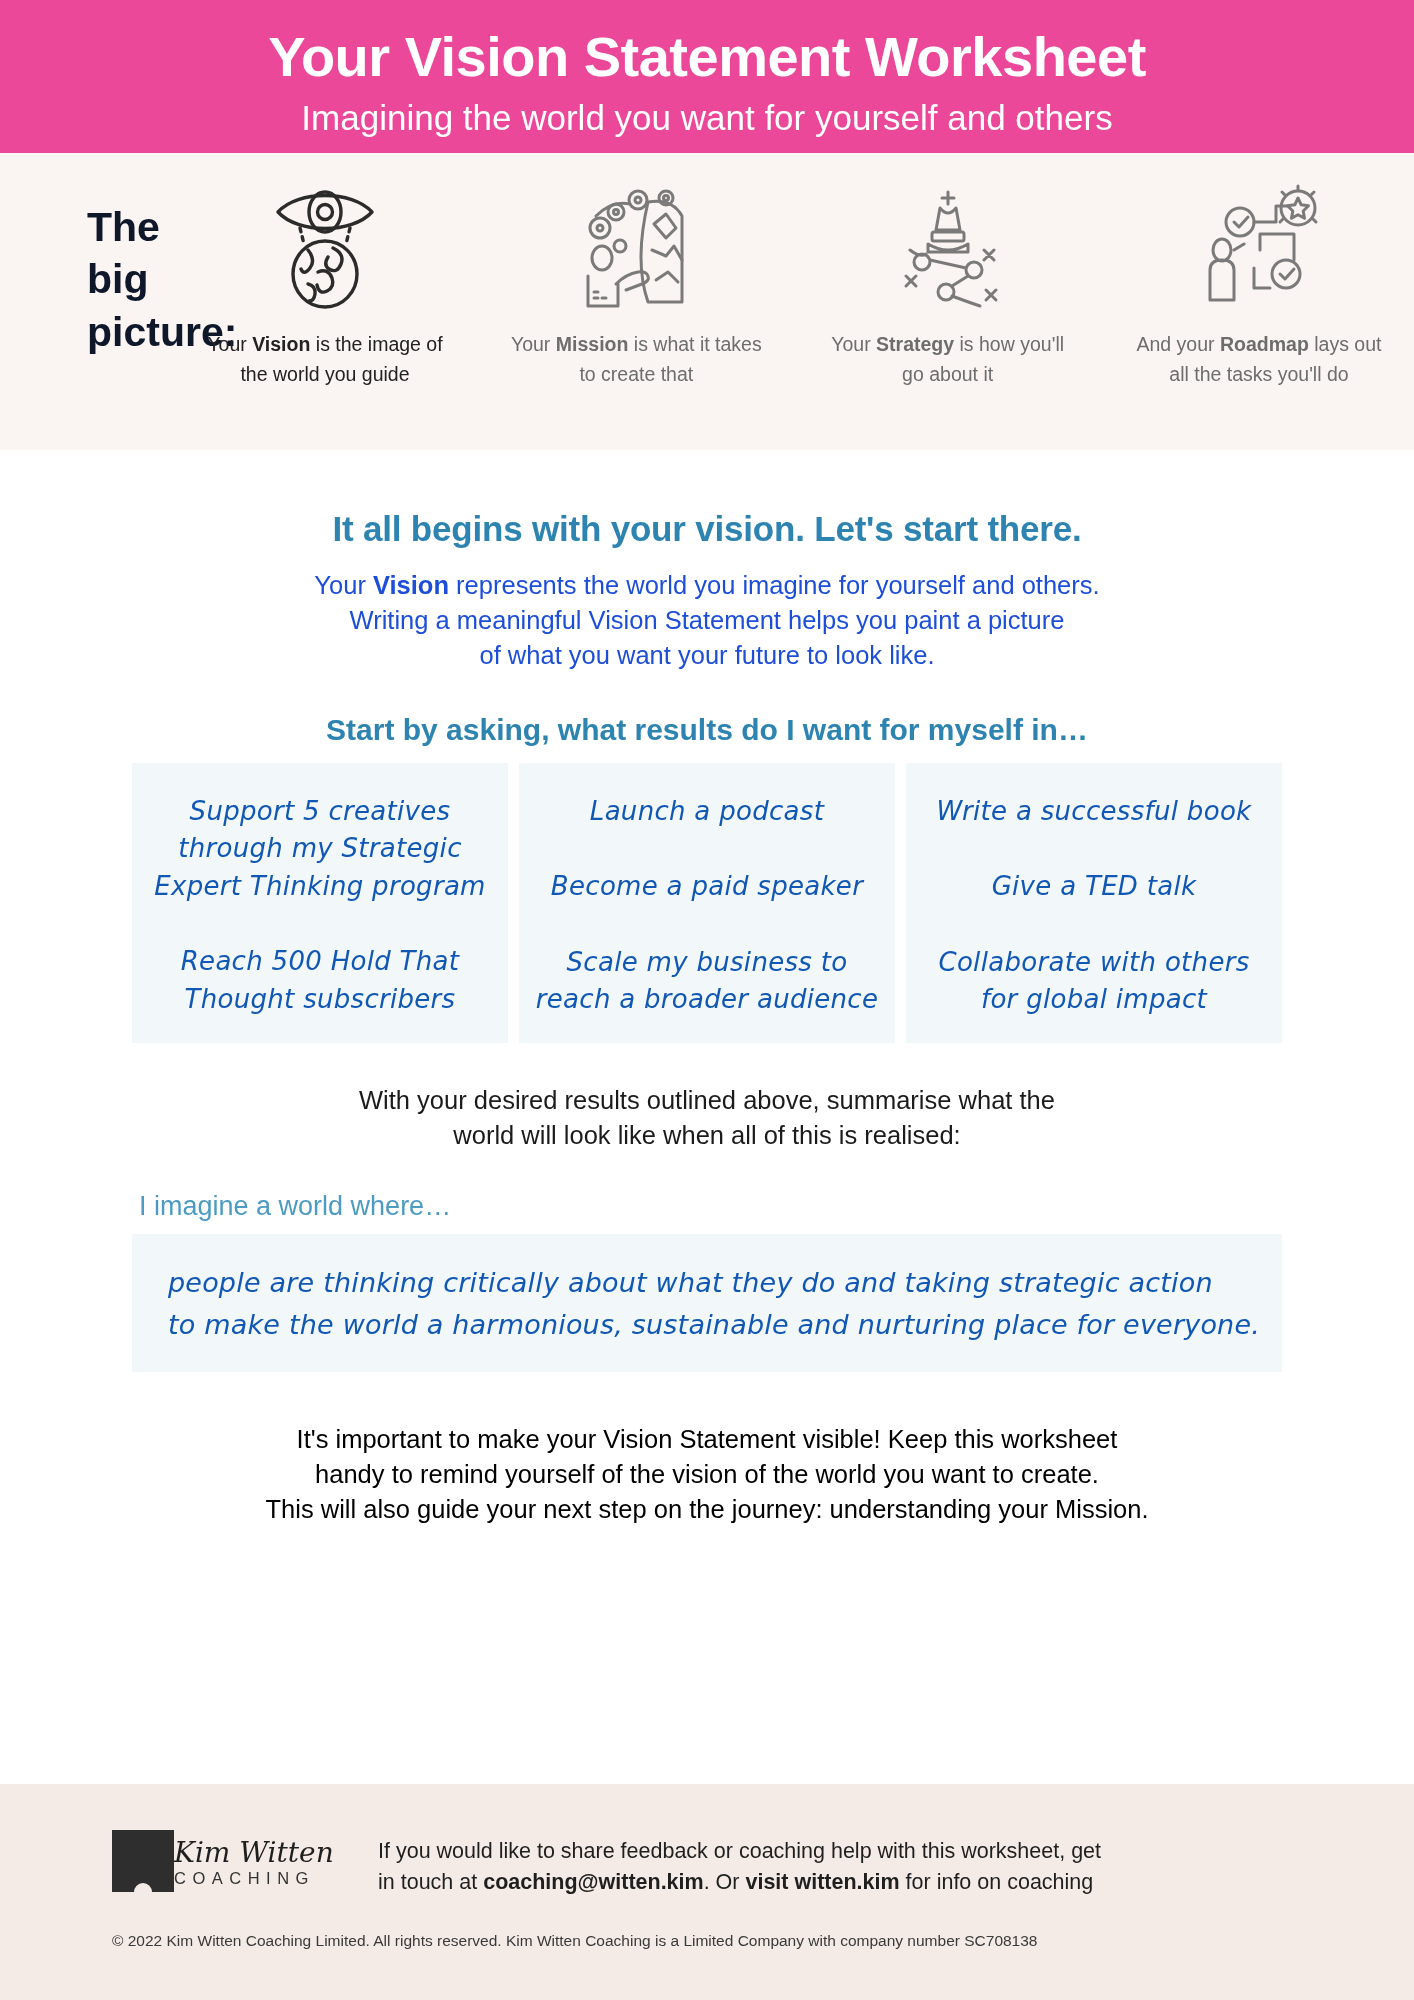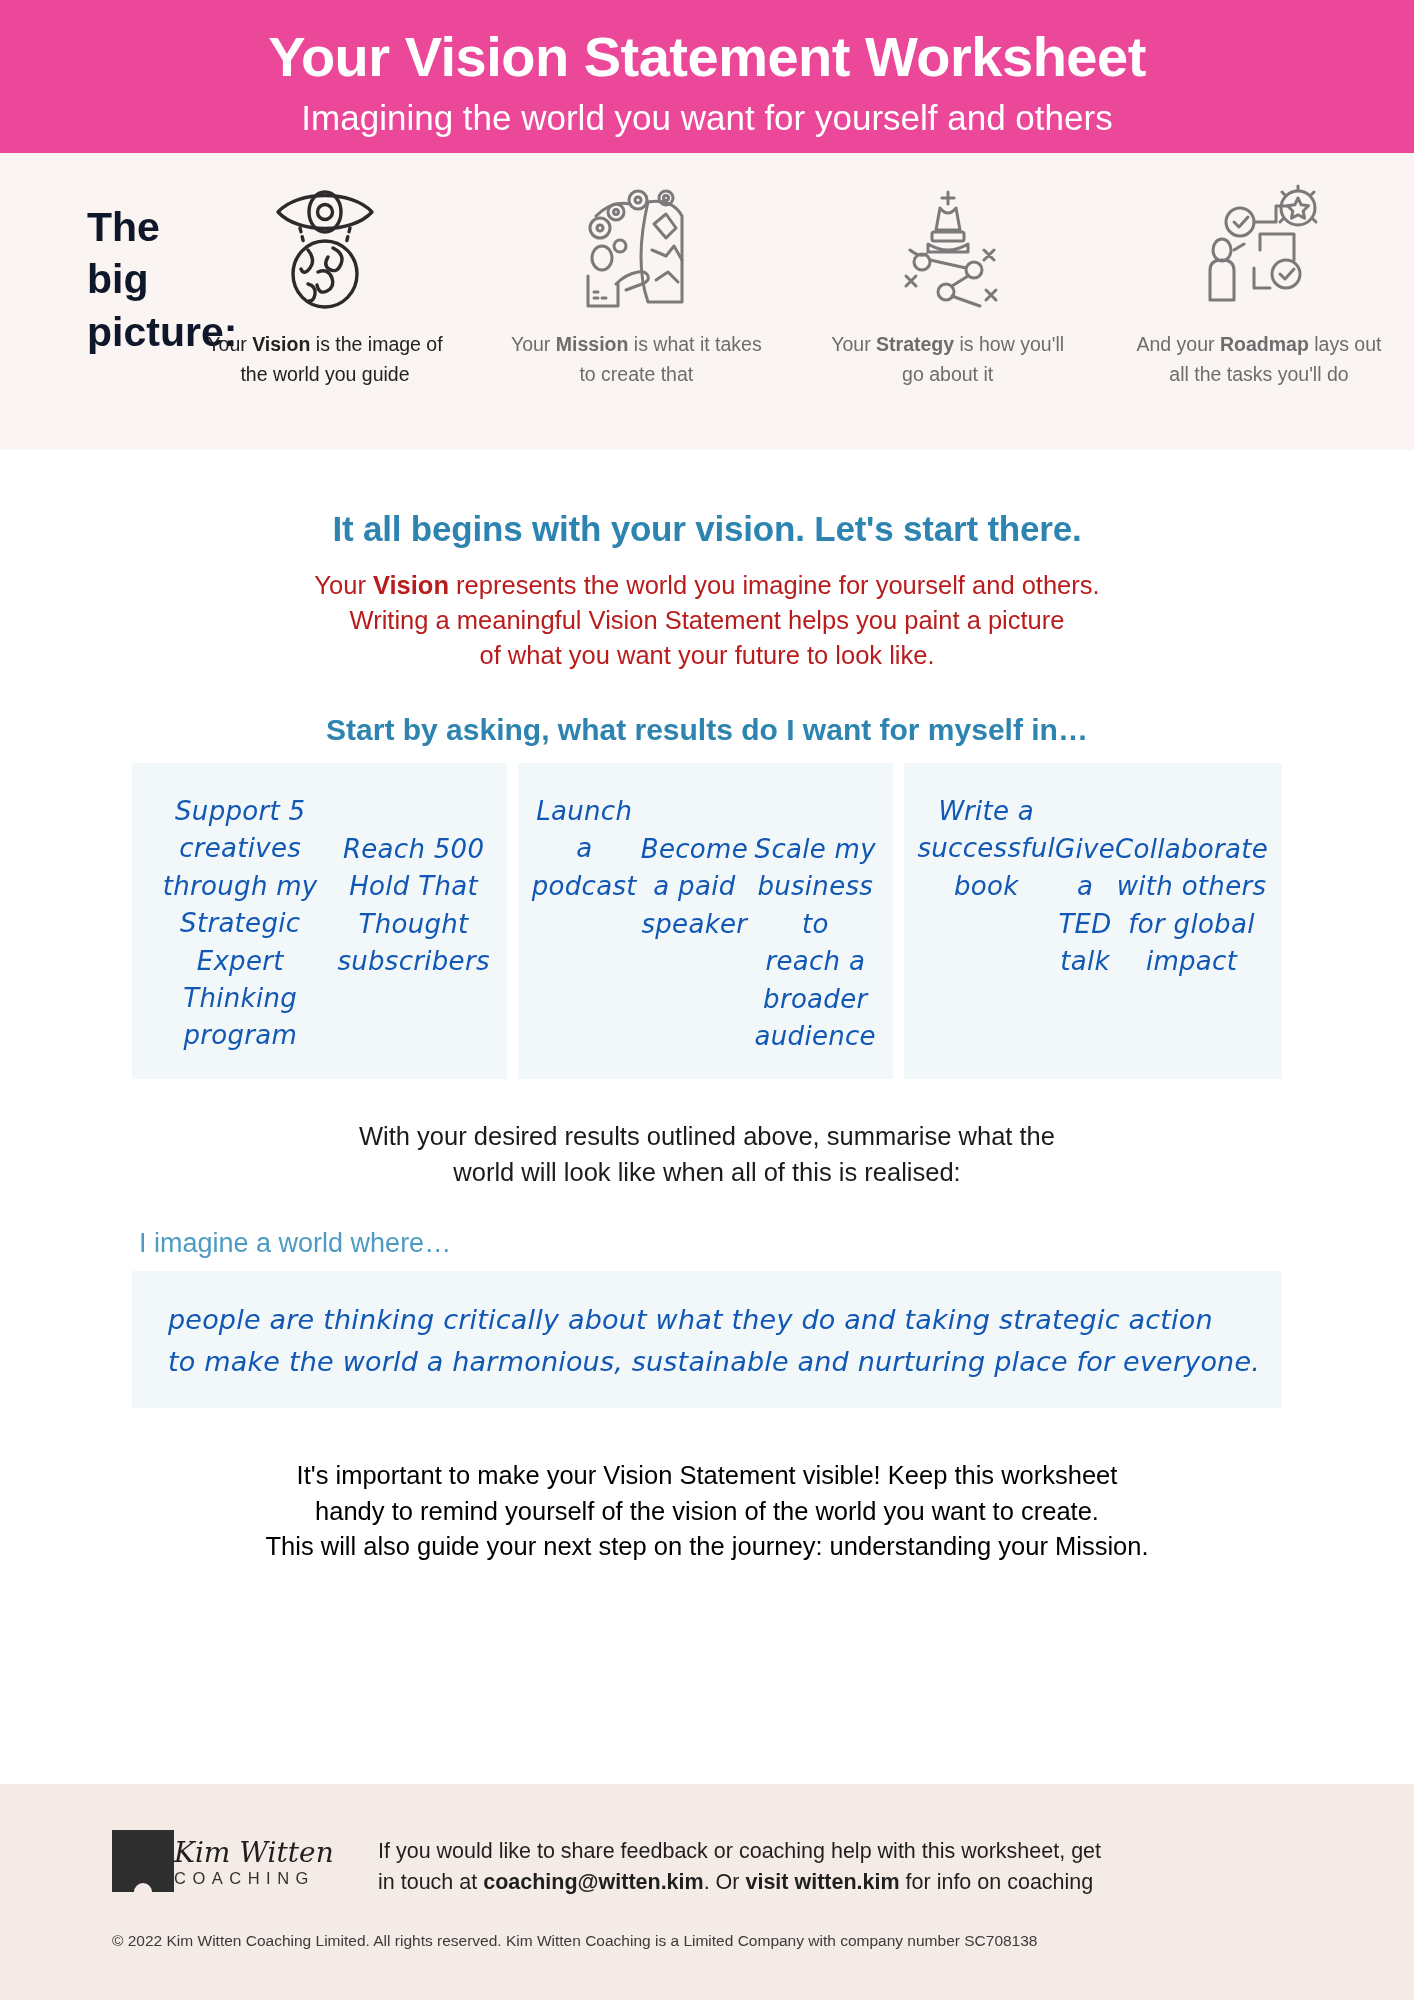--- a/index.html
+++ b/index.html
@@ -99,21 +99,21 @@
   }
   .headline1 {
     font-size: 35px;
     margin-top: 59px;
     letter-spacing: -0.2px;
   }
   .intro {
     text-align: center;
     font-size: 25.5px;
     line-height: 1.37;
-    color: #b91c1c;
+    color: #1d4ed8;
     margin-top: 19px;
   }
   .intro b { font-weight: bold; }
 
   .headline2 {
     font-size: 30px;
     margin-top: 40px;
   }
 
   .col-heads {
@@ -133,20 +133,21 @@
     gap: 11px;
     margin-top: 16px;
     padding: 0 110px;
   }
   .answer-box {
     flex: 1;
     background: #f2f7f9;
     min-height: 257px;
     padding: 30px 14px 24px 14px;
     display: flex;
+    flex-direction: column;
     justify-content: flex-start;
   }
   .hand {
     font-family: "DejaVu Sans", sans-serif;
     font-style: italic;
     color: #1158b5;
   }
   .answer-line {
     font-size: 26px;
     line-height: 1.44;

